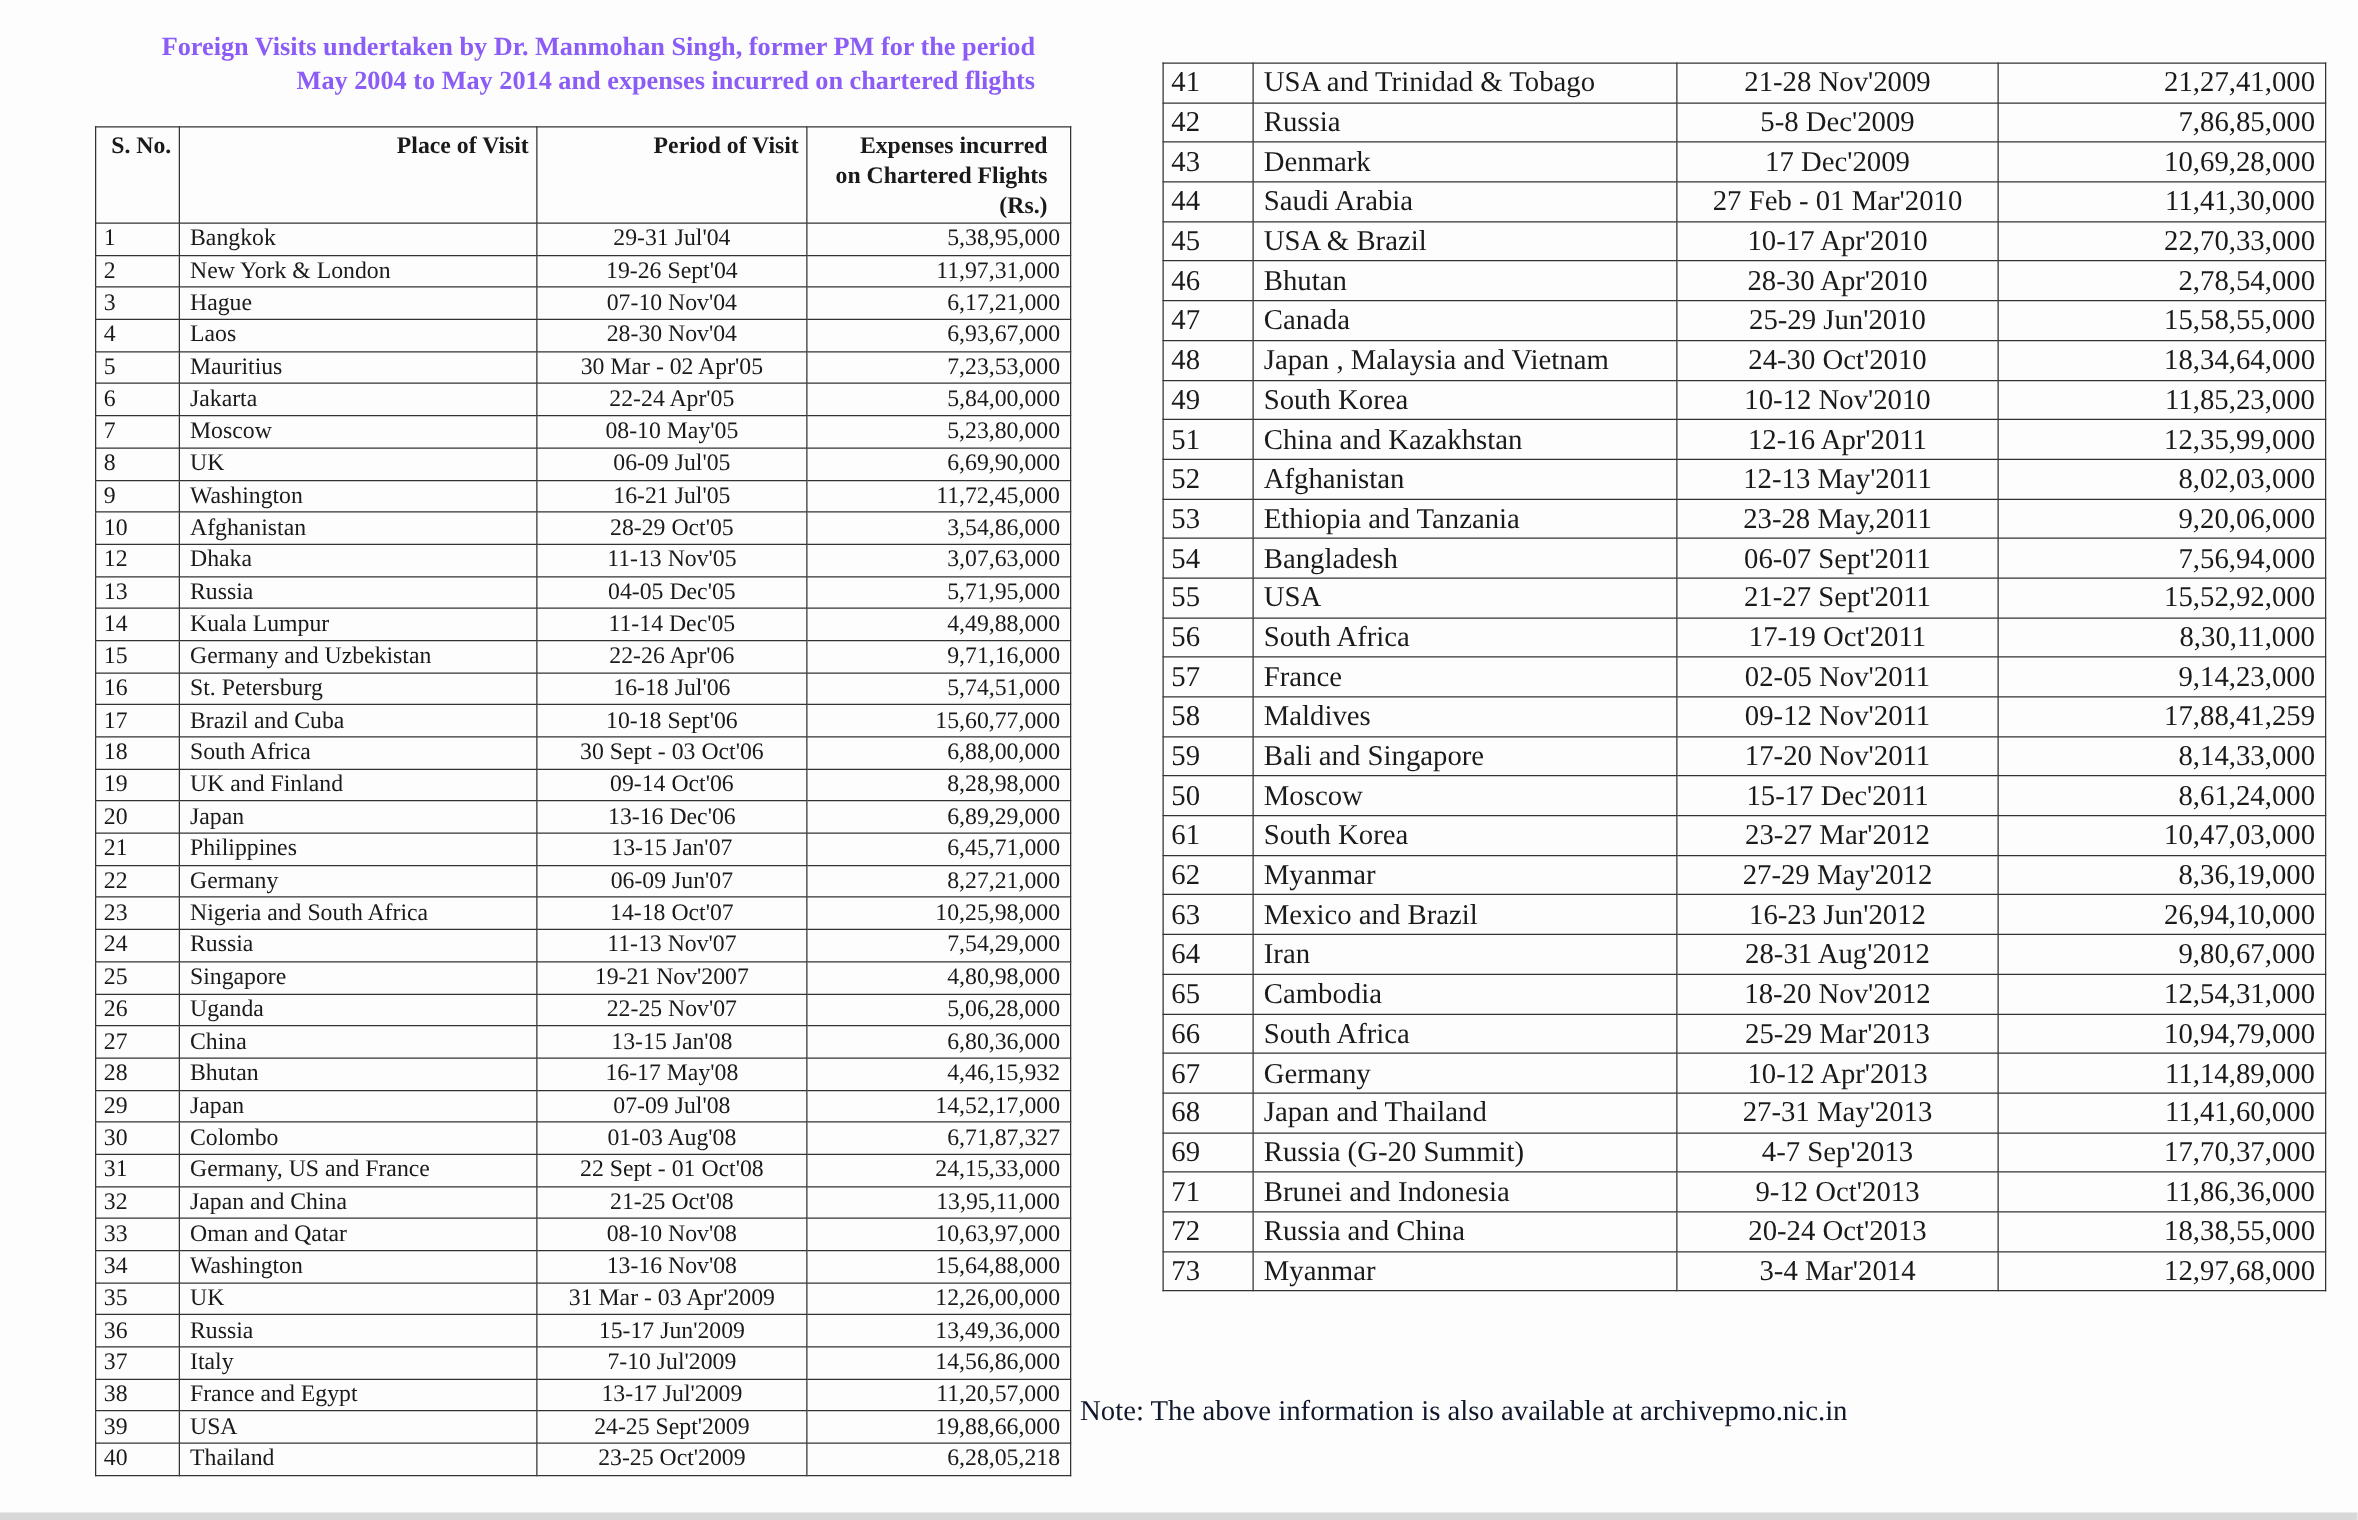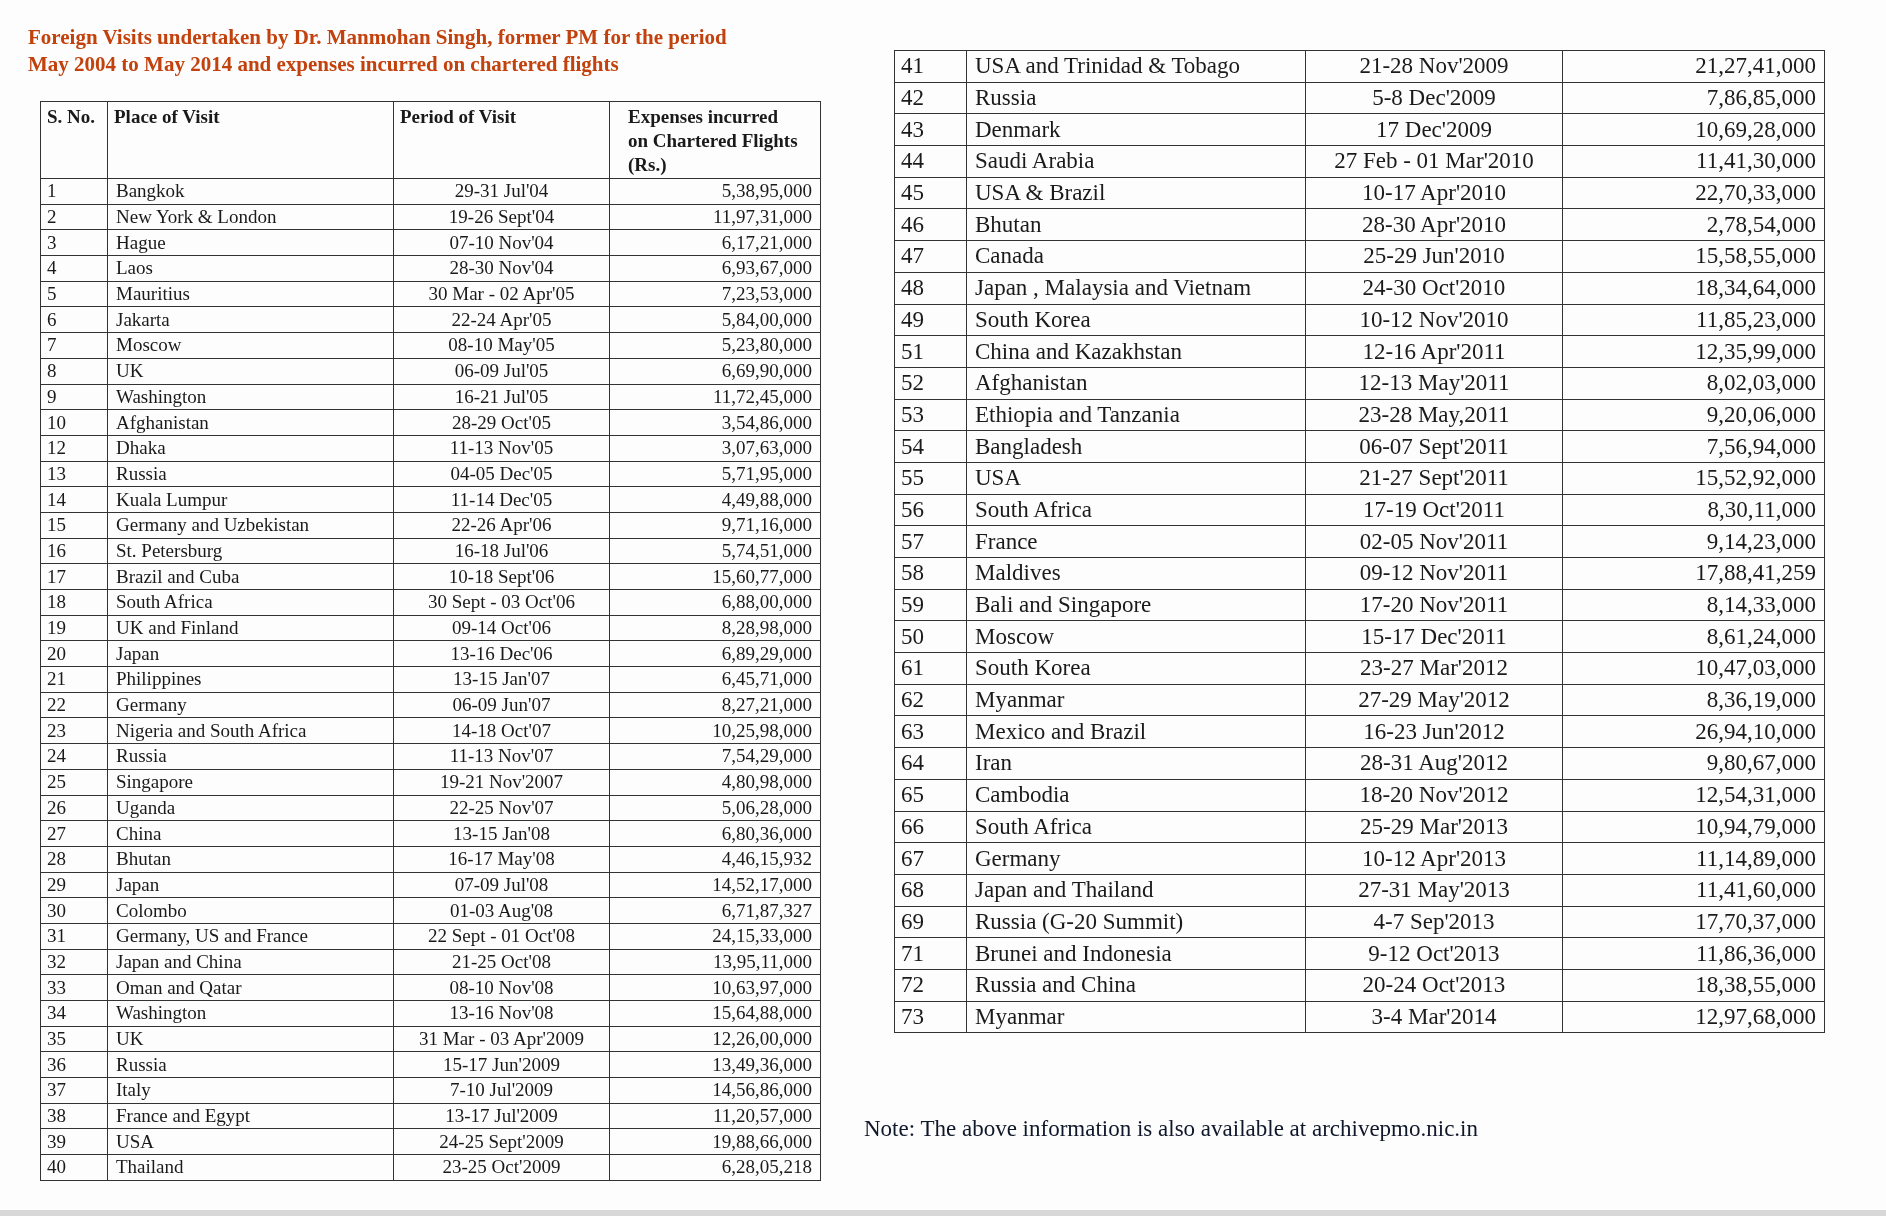--- a/index.html
+++ b/index.html
@@ -1,27 +1,27 @@
 <!DOCTYPE html>
 <html><head>
 <meta charset="utf-8">
 <style>
   html, body { margin:0; padding:0; }
   body {
     width:1886px; height:1216px; background:#fdfdfd; position:relative; overflow:hidden;
     font-family:"Liberation Serif","DejaVu Serif",serif; color:#1a1a1a;
   }
   .title {
-    position:absolute; left:28px; top:24px; width:800px; text-align:left;
-    font-weight:bold; font-size:21px; line-height:27px; color:#c2410c;
+    position:absolute; left:28px; top:24px; width:800px; text-align:right;
+    font-weight:bold; font-size:21px; line-height:27px; color:#8b5cf6;
   }
-  table { border-collapse:collapse; position:absolute; table-layout:fixed; }
+  table { border-collapse:collapse; position:absolute; table-layout:fixed;margin-left:36px; }
   td, th { border:1px solid #333; padding:0 6px; white-space:nowrap; overflow:hidden; }
   #left-table { left:40px; top:101px; width:780px; font-size:19px; }
-  #left-table th { font-weight:bold; vertical-align:top; text-align:left; font-size:19px; line-height:24px; padding-top:3px; height:73px; }
+  #left-table th { font-weight:bold; vertical-align:top; text-align:right; font-size:19px; line-height:24px; padding-top:3px; height:73px; }
   #left-table td { height:24.7px; line-height:24px; }
   #right-table { left:894px; top:50px; width:930px; font-size:23px; }
   #right-table td { height:30.7px; line-height:30px; }
   .c-no { text-align:left; padding-left:6px; }
   .c-place { text-align:left; padding-left:8px; }
   .c-period { text-align:center; }
   .c-exp { text-align:right; padding-right:8px; }
   .note {
     position:absolute; left:864px; top:1116px; font-size:23px; color:#0f172a;
   }

